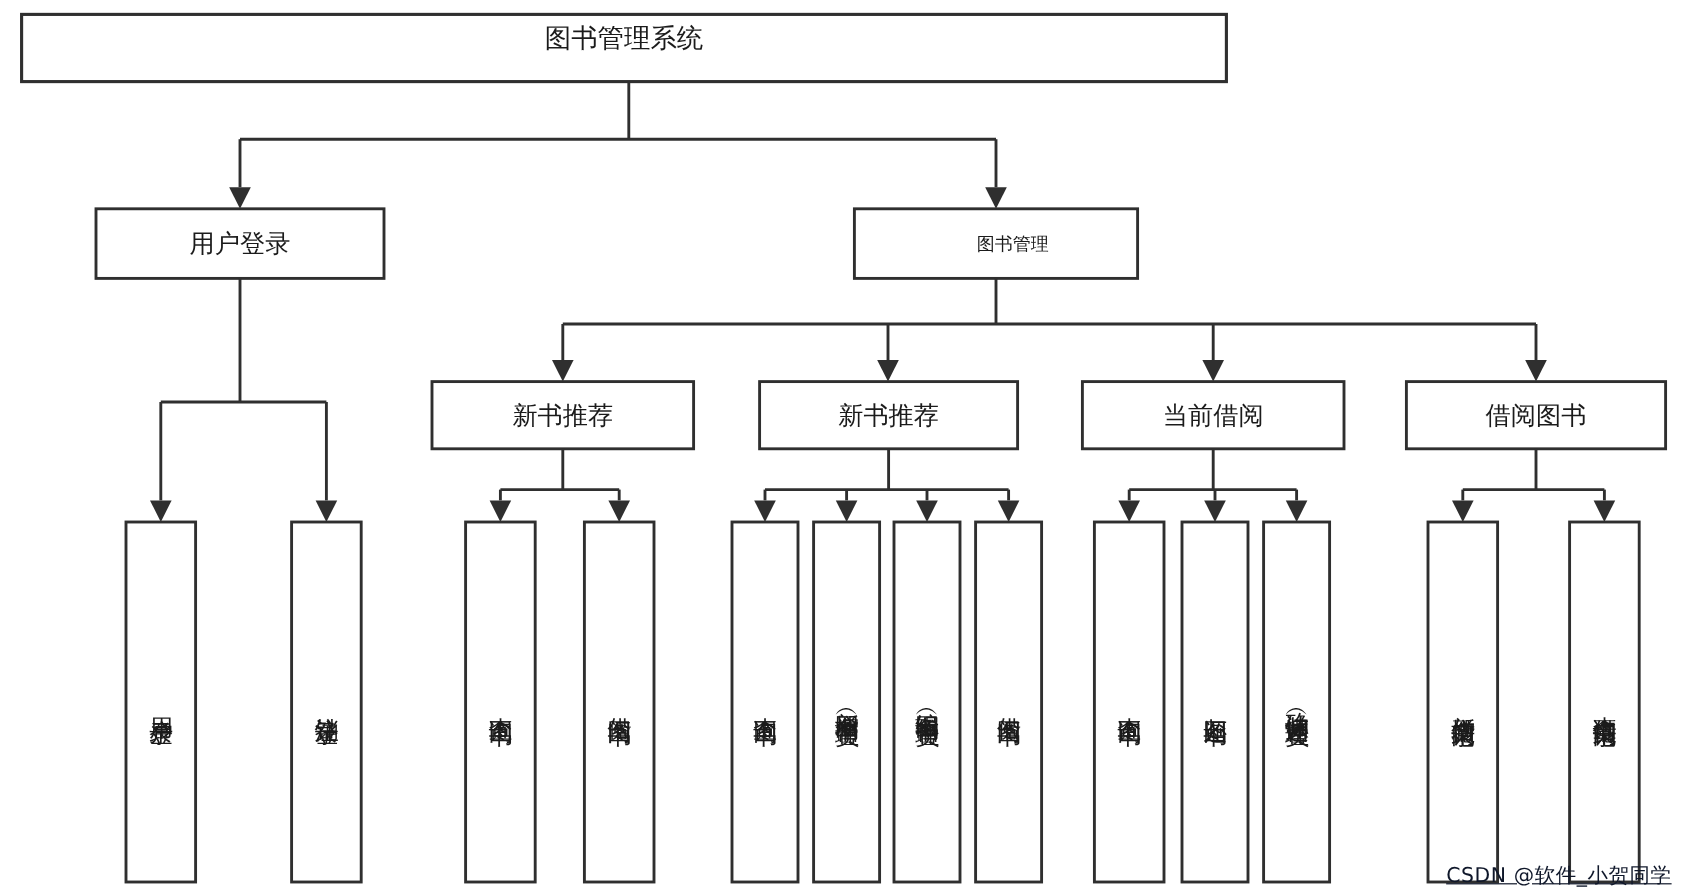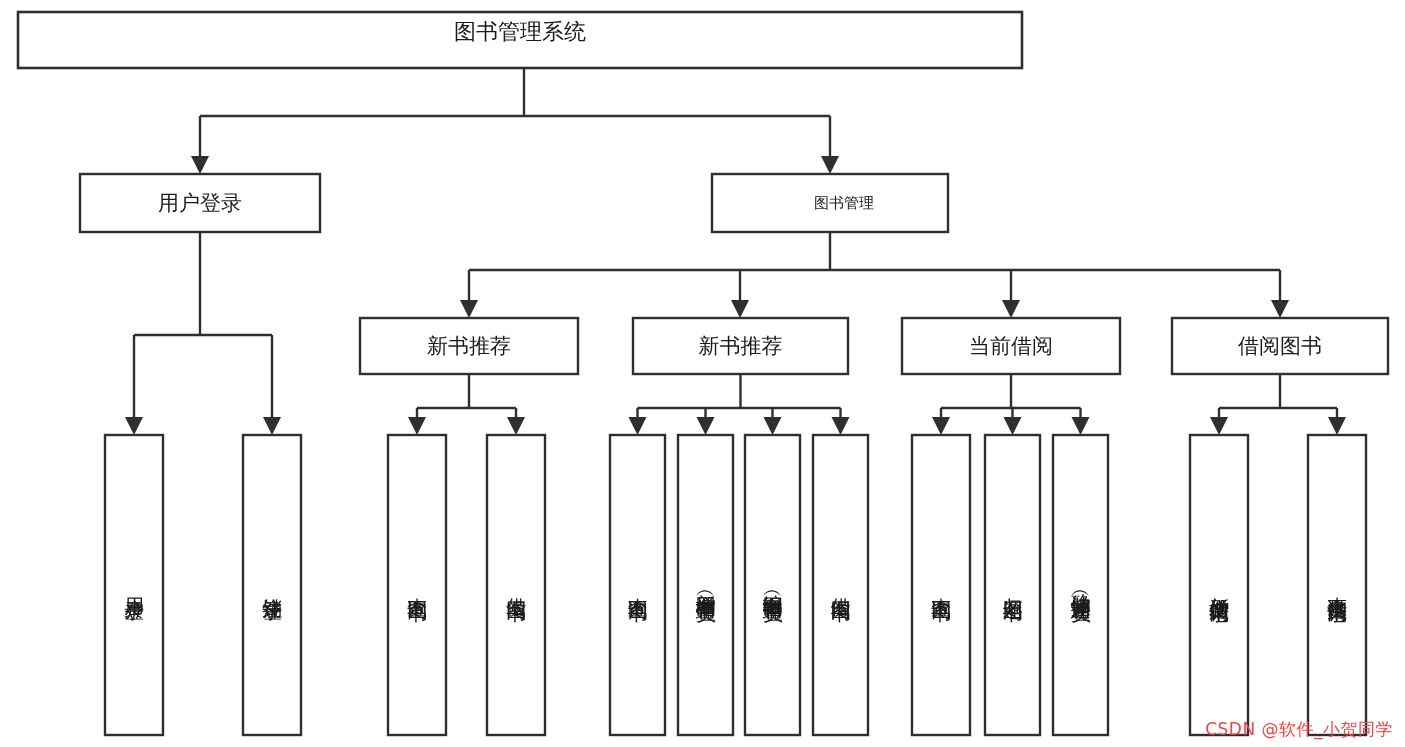--- a/index.html
+++ b/index.html
@@ -41,26 +41,27 @@
     stroke-linecap: butt;
   }
   .arrow-head {
     fill: #2f2f2f;
     stroke: none;
   }
   .watermark {
     position: absolute;
     right: 12px;
     bottom: 6px;
-    color: #ef4444;
+    color: #0f172a;
     font-size: 17px;
     font-family: "DejaVu Sans", "Liberation Sans", sans-serif;
     white-space: nowrap;
     user-select: none;
     letter-spacing: 0.5px;
+    text-decoration: underline;
   }
   .vlabel {
     position: absolute;
     writing-mode: vertical-rl;
     text-orientation: upright;
     font-family: "DejaVu Sans", "Liberation Sans", sans-serif;
     font-size: 20px;
     line-height: 1.08;
     color: #1b1b1b;
     text-align: center;

